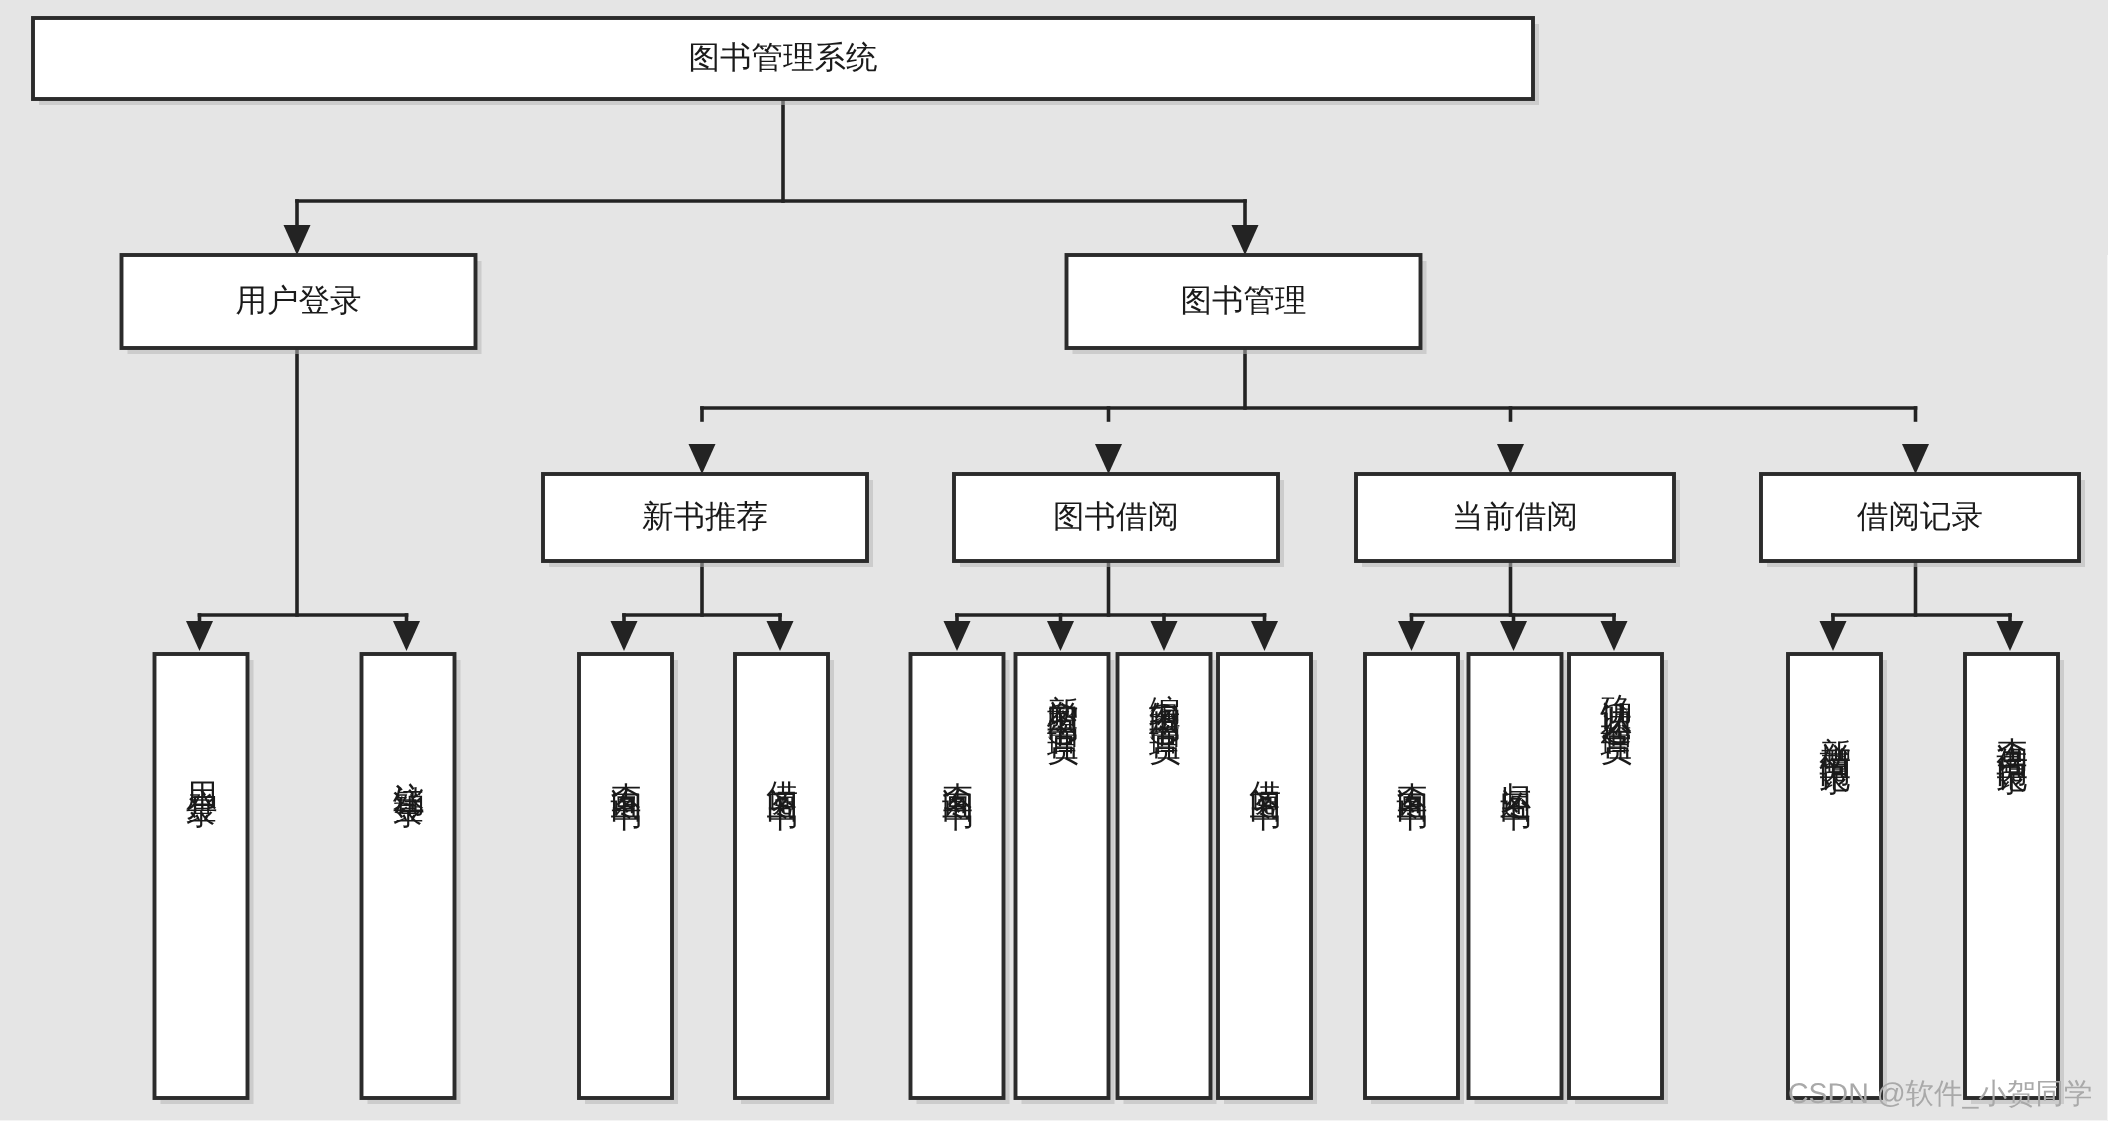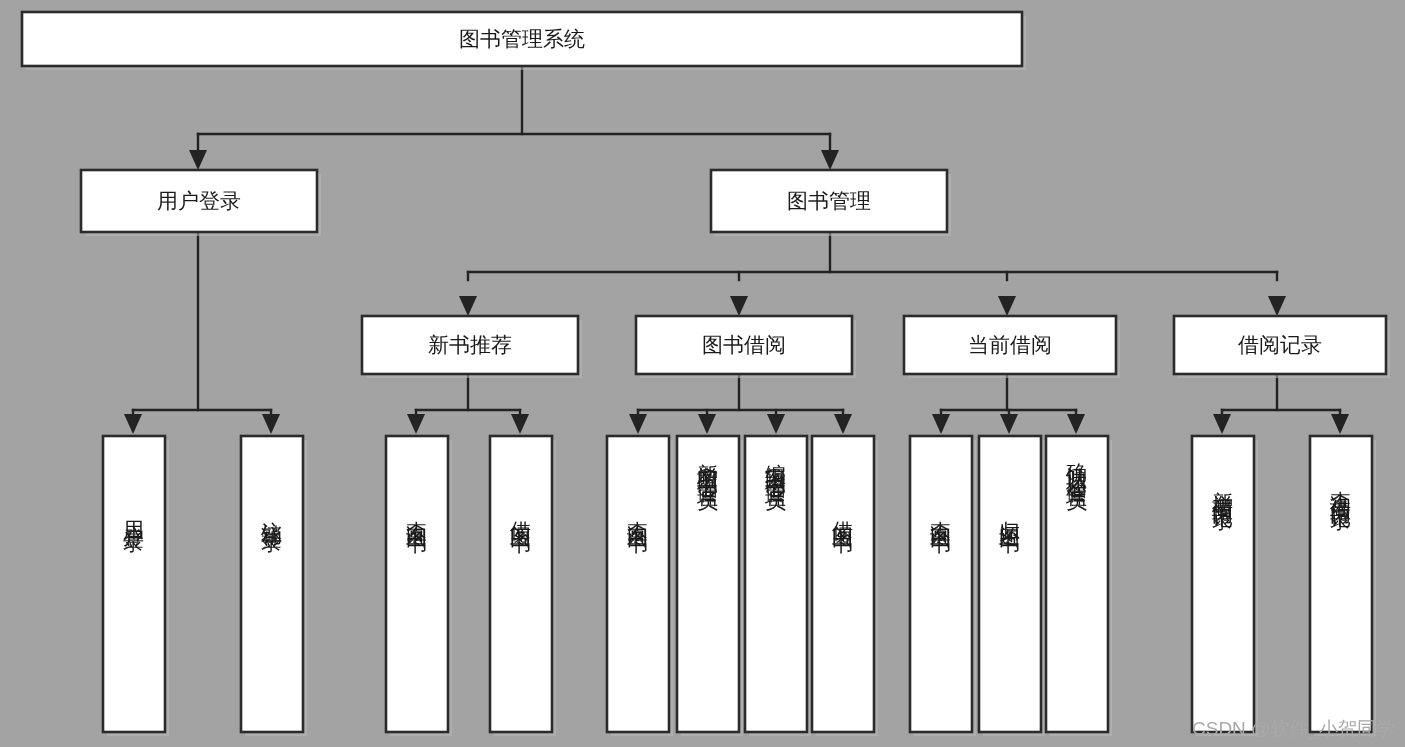--- a/index.html
+++ b/index.html
@@ -10,21 +10,21 @@
   body {
     width: 1405px;
     height: 747px;
     font-family: "Liberation Sans", "DejaVu Sans", sans-serif;
     overflow: hidden;
   }
   #diagram-root {
     position: relative;
     width: 1405px;
     height: 747px;
-    background: #a3a3a3;
+    background: #e5e5e5;
   }
   svg.diagram-svg {
     position: absolute;
     top: 0;
     left: 0;
     width: 1405px;
     height: 747px;
     display: block;
   }
   .node-box {

